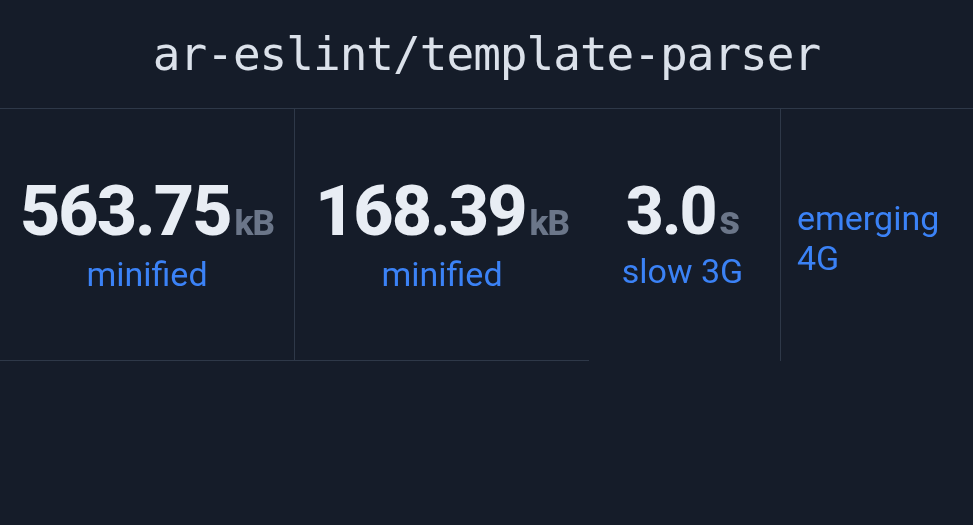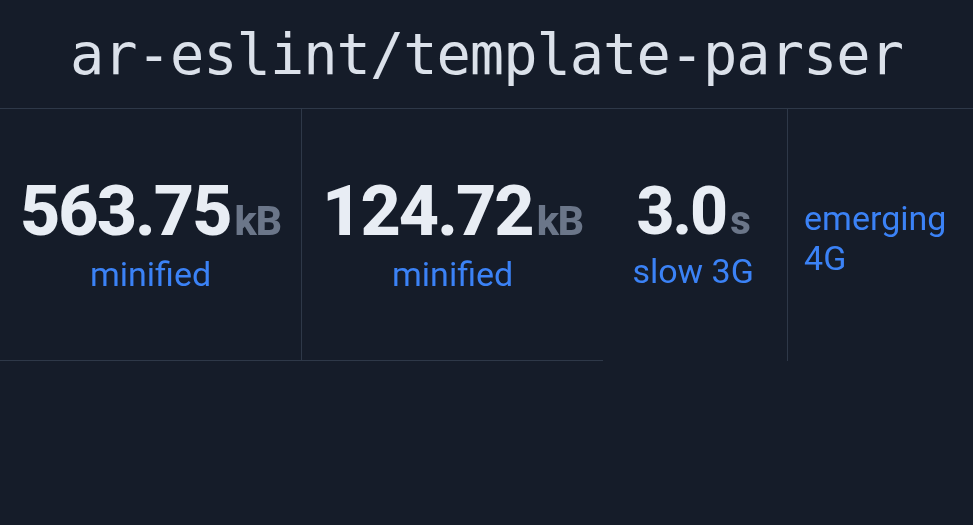--- a/index.html
+++ b/index.html
@@ -16,21 +16,21 @@
     }
     .title-bar {
       height: 108px;
       display: flex;
       align-items: center;
       justify-content: center;
       overflow: hidden;
     }
     .title-text {
       font-family: ui-monospace, SFMono-Regular, "SF Mono", Menlo, Consolas, monospace;
-      font-size: 57px;
+      font-size: 46px;
       font-weight: 400;
       color: #dbe1ea;
       white-space: nowrap;
       letter-spacing: -1px;
     }
     .stats-container {
       border-top: 1px solid #2e3848;
       display: grid;
       grid-template-columns: 1fr 1fr 1fr 1fr;
       grid-template-rows: 1fr 1fr;
@@ -60,21 +60,21 @@
       gap: 4px;
     }
     .stat-value {
       font-size: 70px;
       font-weight: 800;
       color: #e8edf4;
       letter-spacing: -2px;
       line-height: 1;
     }
     .stat-unit {
-      font-size: 41px;
+      font-size: 35px;
       font-weight: 800;
       color: #6b7689;
       letter-spacing: -1px;
     }
     .stat-label {
       font-size: 34px;
       font-weight: 400;
       color: #3b82f6;
       margin-top: 8px;
     }
@@ -100,21 +100,21 @@
   <div class="stat-cell">
     <div class="stat-value-row">
       <span class="stat-value">563.75</span>
       <span class="stat-unit">kB</span>
     </div>
     <div class="stat-label">minified</div>
   </div>
 
   <div class="stat-cell">
     <div class="stat-value-row">
-      <span class="stat-value">124.72</span>
+      <span class="stat-value">168.39</span>
       <span class="stat-unit">kB</span>
     </div>
     <div class="stat-label">minified</div>
   </div>
 
   <div class="stat-cell row2">
     <div class="stat-value-row">
       <span class="stat-value">3.0</span>
       <span class="stat-unit">s</span>
     </div>

